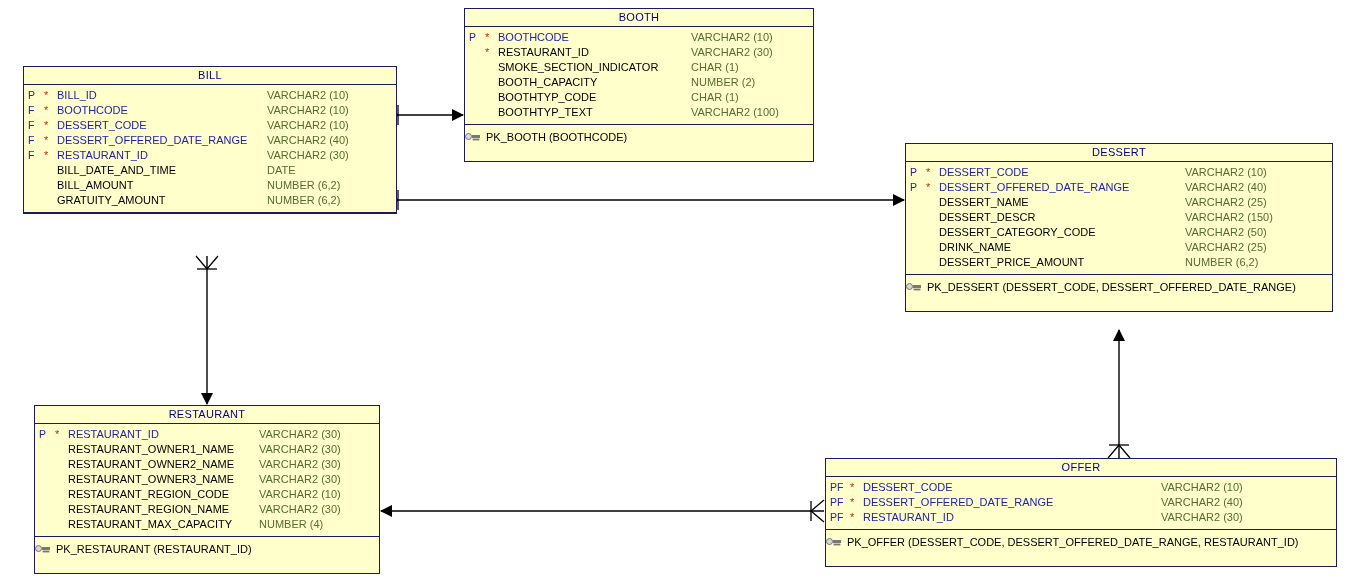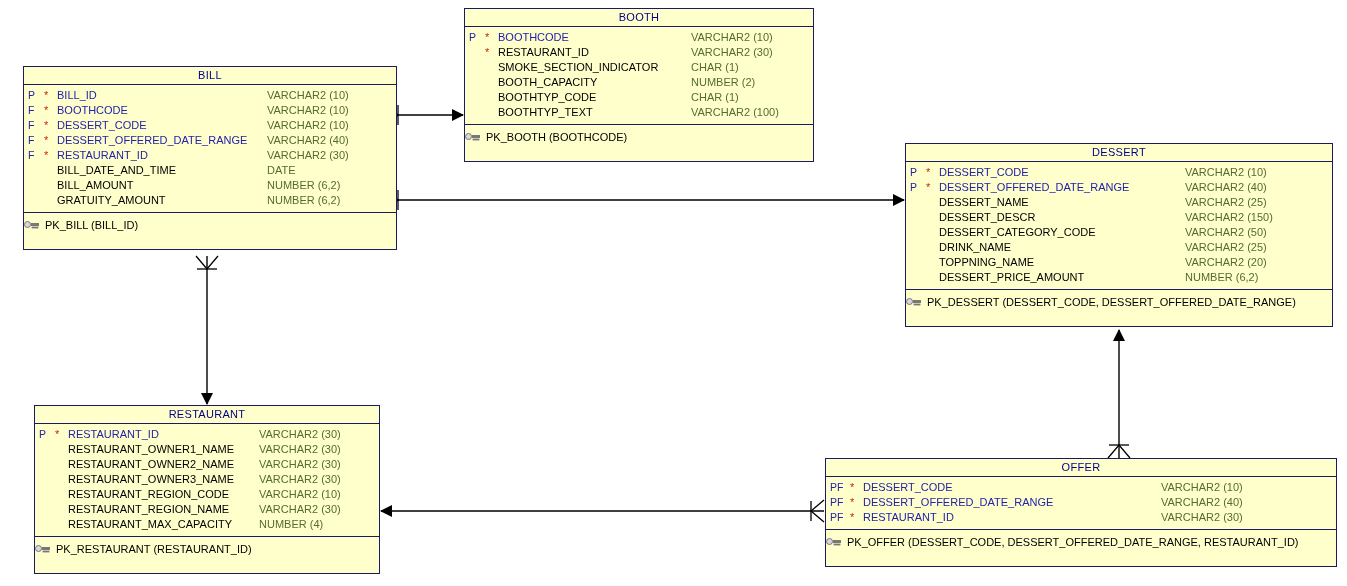--- a/index.html
+++ b/index.html
@@ -218,26 +218,20 @@
             <span class="attr-name">BILL_AMOUNT</span>
             <span class="attr-type" style="width: 123px;">NUMBER (6,2)</span>
           </div>
           <div class="attr-row">
             <span class="attr-key"></span>
             <span class="attr-req"></span>
             <span class="attr-name">GRATUITY_AMOUNT</span>
             <span class="attr-type" style="width: 123px;">NUMBER (6,2)</span>
           </div>
         </div>
-        <div class="pk-box">
-          <div class="pk-row">
-            <span class="key-icon"></span>
-            <span>PK_BILL (BILL_ID)</span>
-          </div>
-        </div>
       </div>
       <div class="entity" style="left: 464px; top: 8px; width: 350px;">
         <div class="entity-title">BOOTH</div>
         <div class="attr-list">
           <div class="attr-row">
             <span class="attr-key">P</span>
             <span class="attr-req">*</span>
             <span class="attr-name key">BOOTHCODE</span>
             <span class="attr-type" style="width: 116px;">VARCHAR2 (10)</span>
           </div>
@@ -314,26 +308,20 @@
           </div>
           <div class="attr-row">
             <span class="attr-key"></span>
             <span class="attr-req"></span>
             <span class="attr-name">DRINK_NAME</span>
             <span class="attr-type" style="width: 141px;">VARCHAR2 (25)</span>
           </div>
           <div class="attr-row">
             <span class="attr-key"></span>
             <span class="attr-req"></span>
-            <span class="attr-name">TOPPNING_NAME</span>
-            <span class="attr-type" style="width: 141px;">VARCHAR2 (20)</span>
-          </div>
-          <div class="attr-row">
-            <span class="attr-key"></span>
-            <span class="attr-req"></span>
             <span class="attr-name">DESSERT_PRICE_AMOUNT</span>
             <span class="attr-type" style="width: 141px;">NUMBER (6,2)</span>
           </div>
         </div>
         <div class="pk-box">
           <div class="pk-row">
             <span class="key-icon"></span>
             <span>PK_DESSERT (DESSERT_CODE, DESSERT_OFFERED_DATE_RANGE)</span>
           </div>
         </div>

